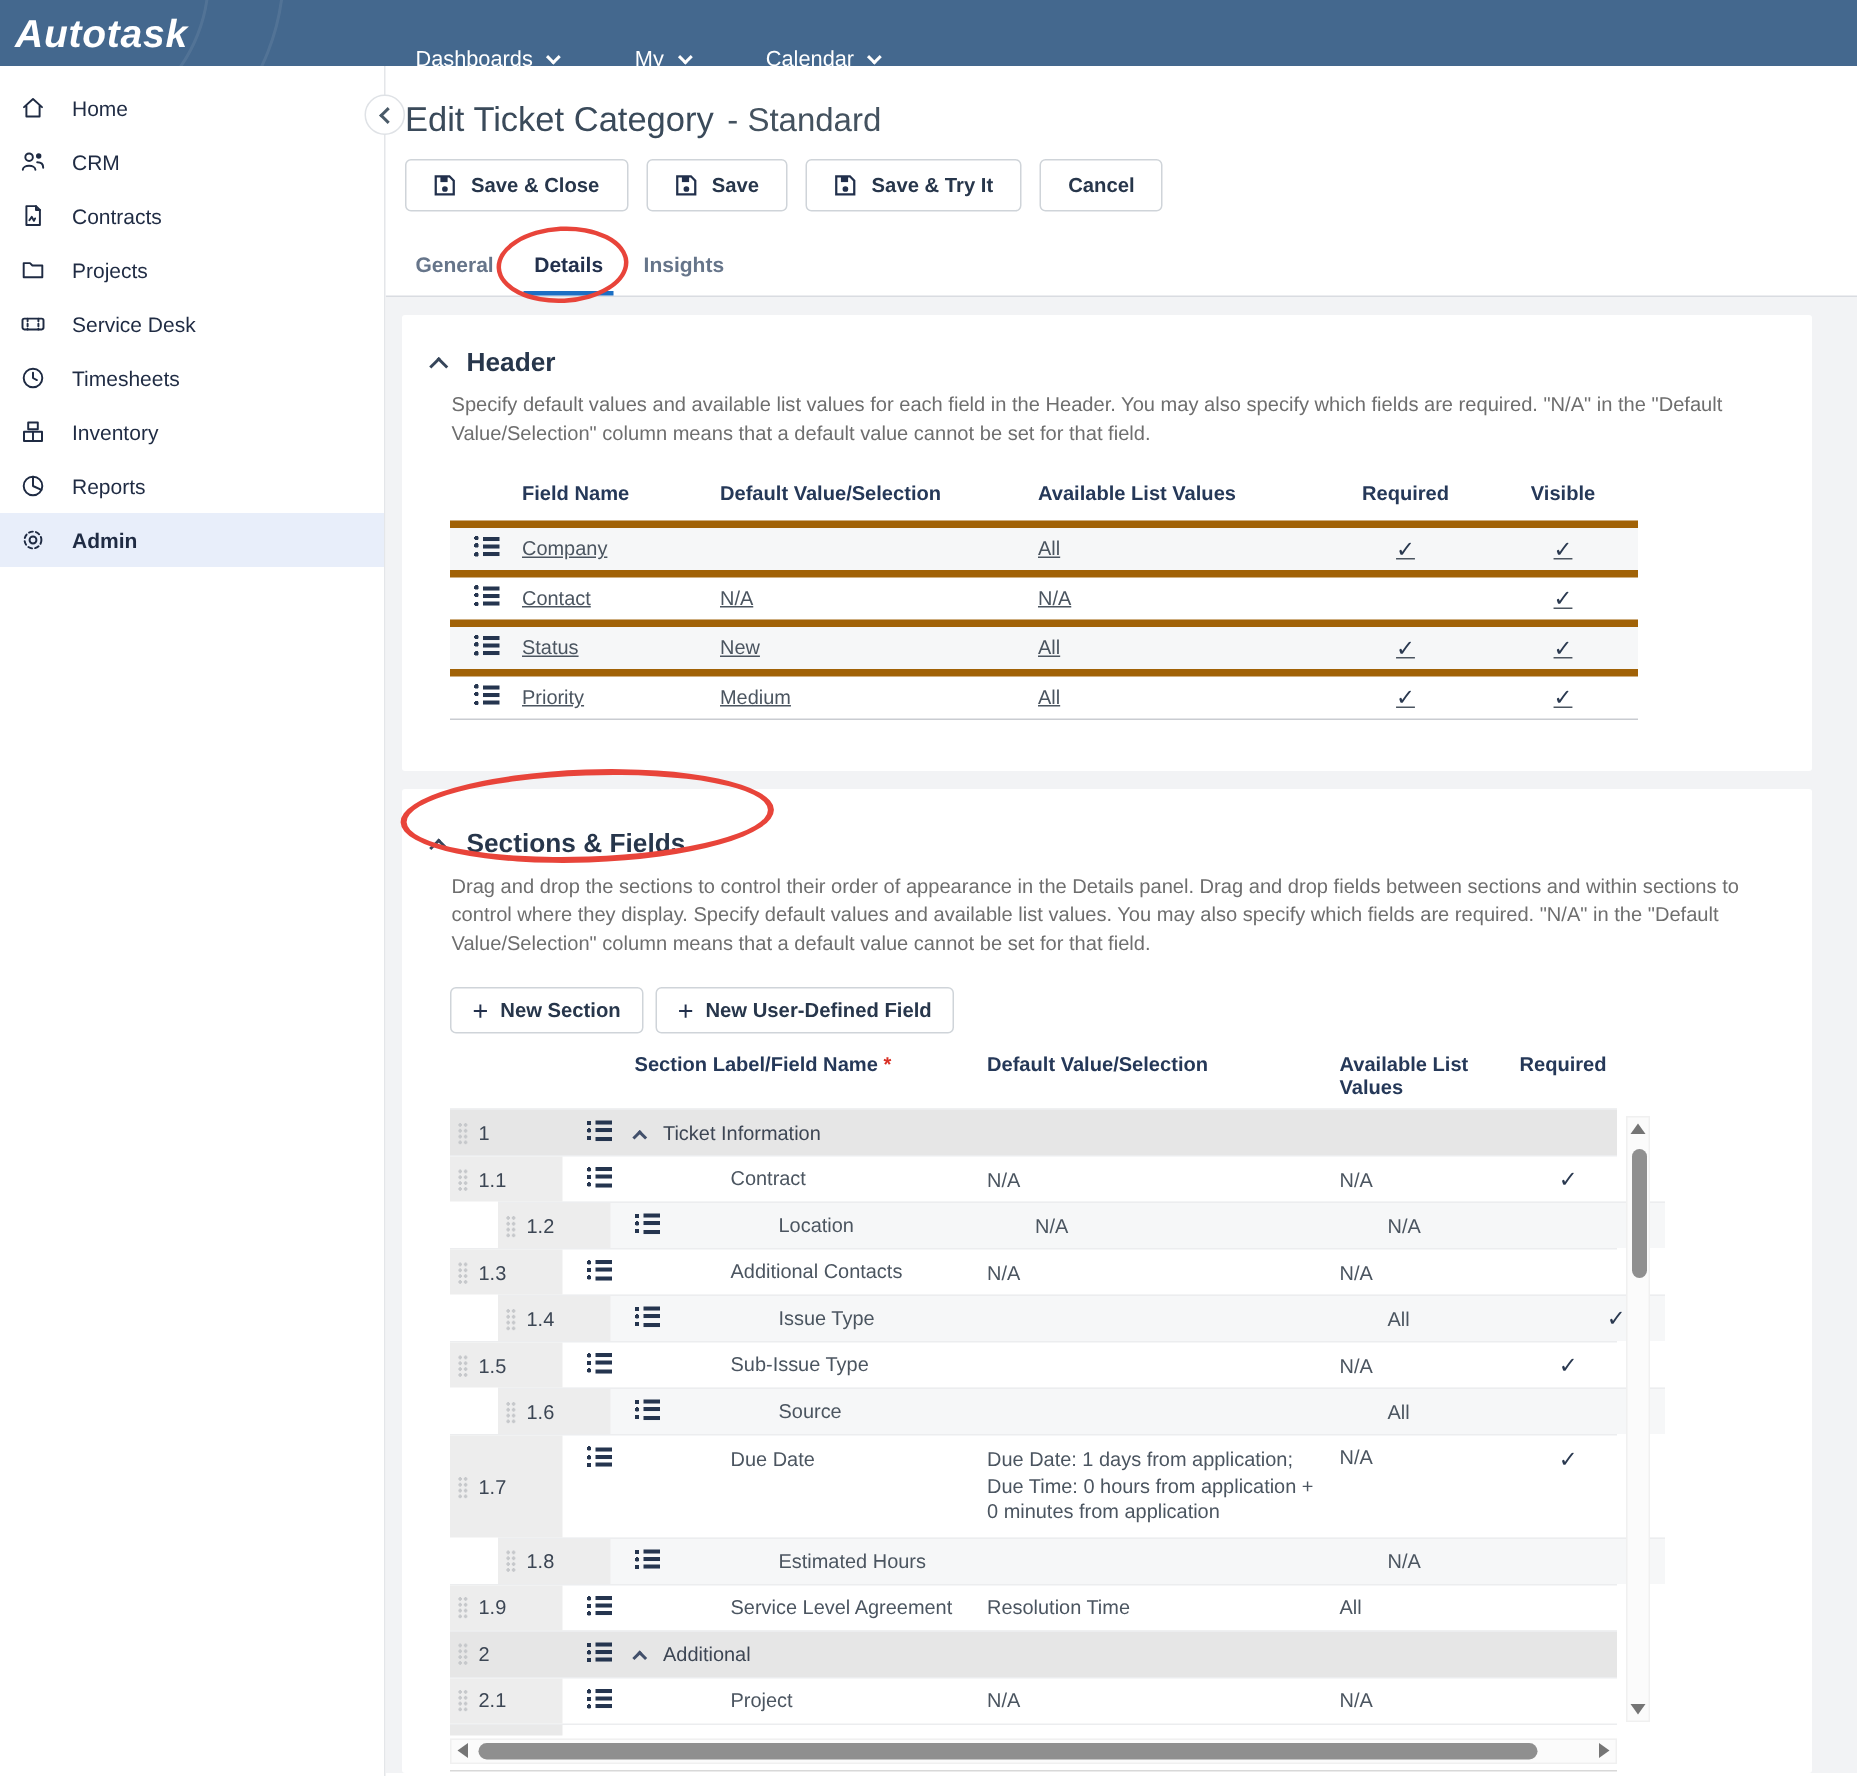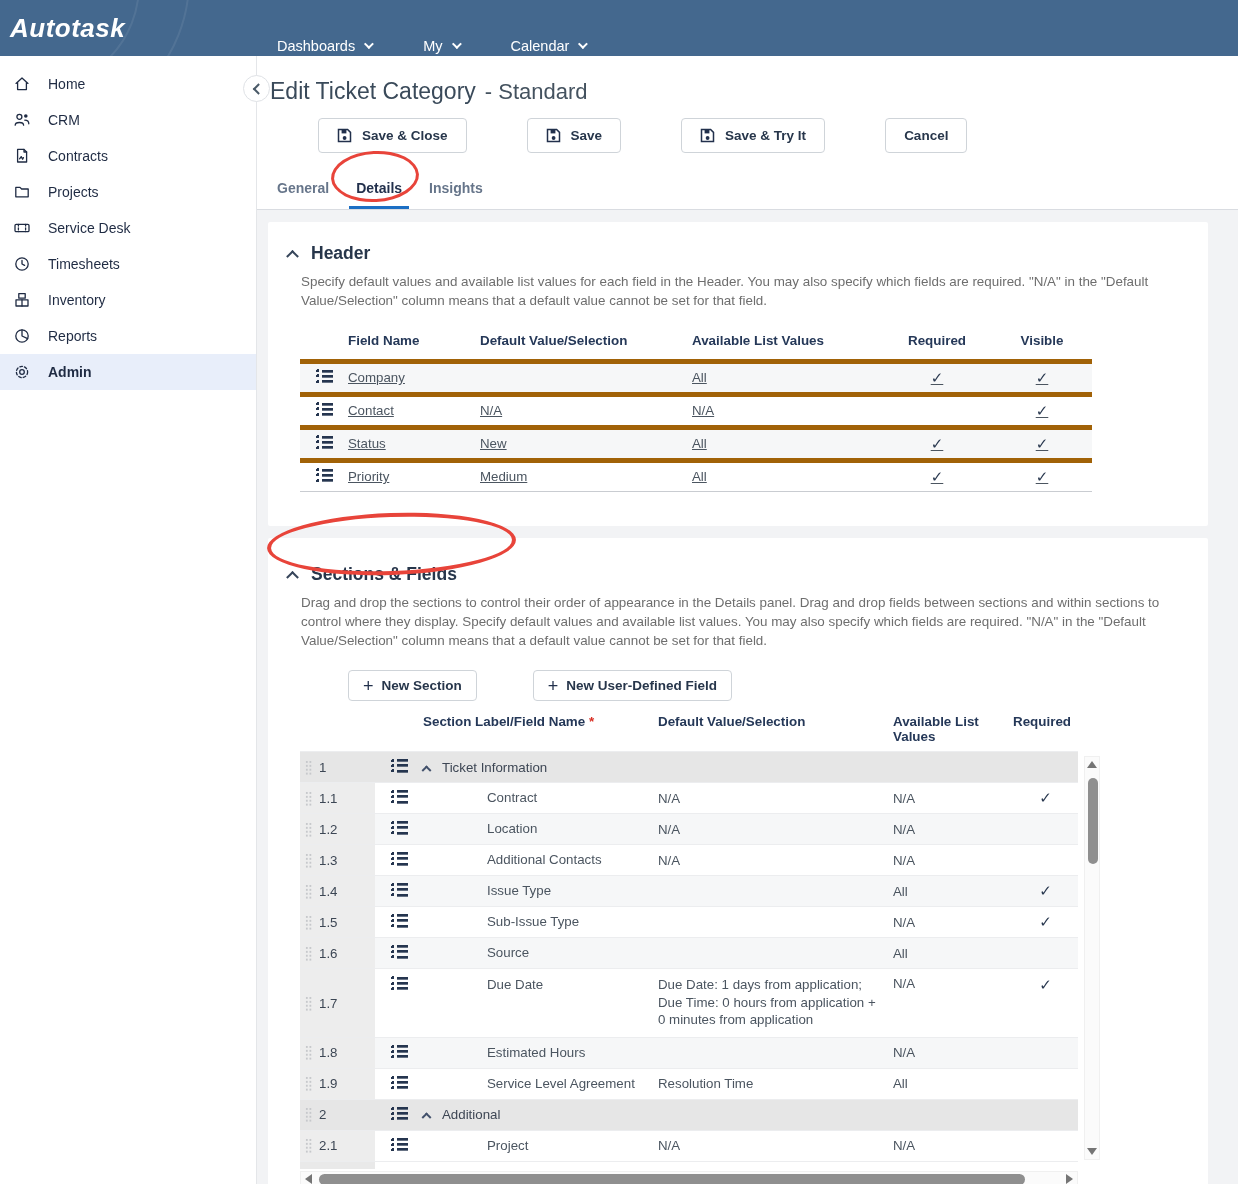--- a/index.html
+++ b/index.html
@@ -1,20 +1,20 @@
 <!DOCTYPE html>
 <html><head>
 <meta charset="utf-8">
 <style>
   * { margin:0; padding:0; box-sizing:border-box; }
   html,body { width:1238px; height:1184px; overflow:hidden; }
   body { font-family:"Liberation Sans", sans-serif; background:#fff; position:relative; color:#22304c; }
 
   
-  .topbar { height:56px; background:#44688E; display:flex; align-items:center; color:#fff; position:relative; overflow:hidden; z-index:6; }
+  .topbar { height:44px; background:#44688E; display:flex; align-items:center; color:#fff; position:relative; overflow:hidden; z-index:6; }
   .wave { position:absolute; border:2px solid rgba(255,255,255,0.08); border-radius:50%; pointer-events:none; }
   .wave.w1 { width:210px; height:210px; left:-70px; top:-120px; }
   .wave.w2 { width:300px; height:300px; left:-110px; top:-170px; }
   .brand { font-size:26px; font-weight:bold; font-style:italic; letter-spacing:.5px; margin-left:10px; width:247px; cursor:pointer; }
   .menus { display:flex; gap:52px; align-items:center; margin-left:20px;margin-top:35px; }
   .menu-item { display:flex; align-items:center; gap:9px; font-size:14.5px; font-weight:500; cursor:pointer; }
   .chev-down-w { width:7px; height:7px; border-right:2px solid #fff; border-bottom:2px solid #fff; transform:rotate(45deg) translateY(-2px); display:inline-block; }
 
   
   .layout { display:flex; height:1140px;border-radius:32px; }
@@ -26,21 +26,21 @@
 
   .main { flex:1; position:relative; background:#fff; }
   .back-btn { position:absolute; left:-14px; top:19px; width:27px; height:27px; border-radius:50%; background:#fff; border:1px solid #dfe2e6; display:flex; align-items:center; justify-content:center; cursor:pointer; z-index:4; }
   .chev-left { width:8px; height:8px; border-top:2px solid #4a5a68; border-left:2px solid #4a5a68; transform:rotate(-45deg) translate(1px,1px); display:inline-block; }
 
   .title-row { display:flex; align-items:baseline; gap:9px; margin:22px 0 0 13px; }
   .page-title { font-size:23px; font-weight:500; color:#3a4a5a; }
   .page-subtitle { font-size:22px; font-weight:400; color:#44525f; }
 
   .btn-row { display:flex; gap:12px; margin:13px 0 0 13px; }
-  .btn { height:35px; background:#fff; border:1px solid #cfd4d9; border-radius:4px; display:inline-flex; align-items:center; gap:10px; padding:0 18px; font-size:13.5px; font-weight:bold; color:#27364b; cursor:pointer; font-family:"Liberation Sans",sans-serif;margin-left:48px; }
+  .btn { height:35px; background:#fff; border:1px solid #cfd4d9; border-radius:4px; display:inline-flex; align-items:center; gap:10px; padding:0 18px; font-size:13.5px; font-weight:bold; color:#27364b; cursor:pointer; font-family:"Liberation Sans",sans-serif; }
   .floppy { display:inline-flex; }
 
   .tabs { display:flex; gap:27px; margin:27px 0 0 20px; }
   .tab { font-size:14px; font-weight:bold; color:#66758a; cursor:pointer; position:relative; padding-bottom:9px; }
   .tab.active { color:#22304c; }
   .tab.active::after { content:""; position:absolute; left:-7px; right:-7px; bottom:-4px; height:3px; background:#1C6FC4; }
   .head-divider { height:1px; background:#d9dce1; margin-top:4px; }
 
   
   .content { background:#f2f3f5; height:984px; padding:12px 30px 0 11px; }
@@ -77,21 +77,21 @@
   
   .btn-row2 { display:flex; gap:8px; margin:20px 0 0 12px; }
   .btn-sm { height:31px; padding:0 14px; gap:8px; }
   .plus { font-size:18px; font-weight:400; color:#22304c; line-height:1; }
 
   .sf-table { margin:13px 0 0 12px; width:800px; position:relative; font-size:13.3px; }
   .sf-head, .sf-row { display:grid; grid-template-columns:75px 48px 235px 235px 120px 65px; }
   .sf-head { font-weight:bold; color:#253858; font-size:13.4px; padding-bottom:7px; align-items:start; }
   .req-star { color:#d93025; font-weight:bold; }
   .sf-row { min-height:31px; border-top:1px solid #ecedef; color:#4b5560; align-items:center; width:778px; }
-  .sf-row.alt { background:#f6f7f8; }
+  .sf-row.alt { background:#f6f7f8;margin-left:32px; }
   .sf-row.section { background:#e6e6e6; }
   .sf-row.tall { align-items:flex-start; padding:7px 0 8px; }
   .sf-row.tall .num-cell { margin:-7px 0 -8px; }
   .num-cell { background:#ededed; align-self:stretch; display:flex; align-items:center; gap:7px; padding-left:5px; color:#3c4654; }
   .sf-row.section .num-cell { background:transparent; }
   .drag-dots { width:7px; height:15px; display:inline-block; cursor:grab;
     background-image:radial-gradient(circle, #c6c8cb 1.1px, transparent 1.3px);
     background-size:3.6px 3.9px; }
   .sf-icon-cell { padding-left:16px; }
   .sf-name { padding-left:64px; line-height:1.35; }

